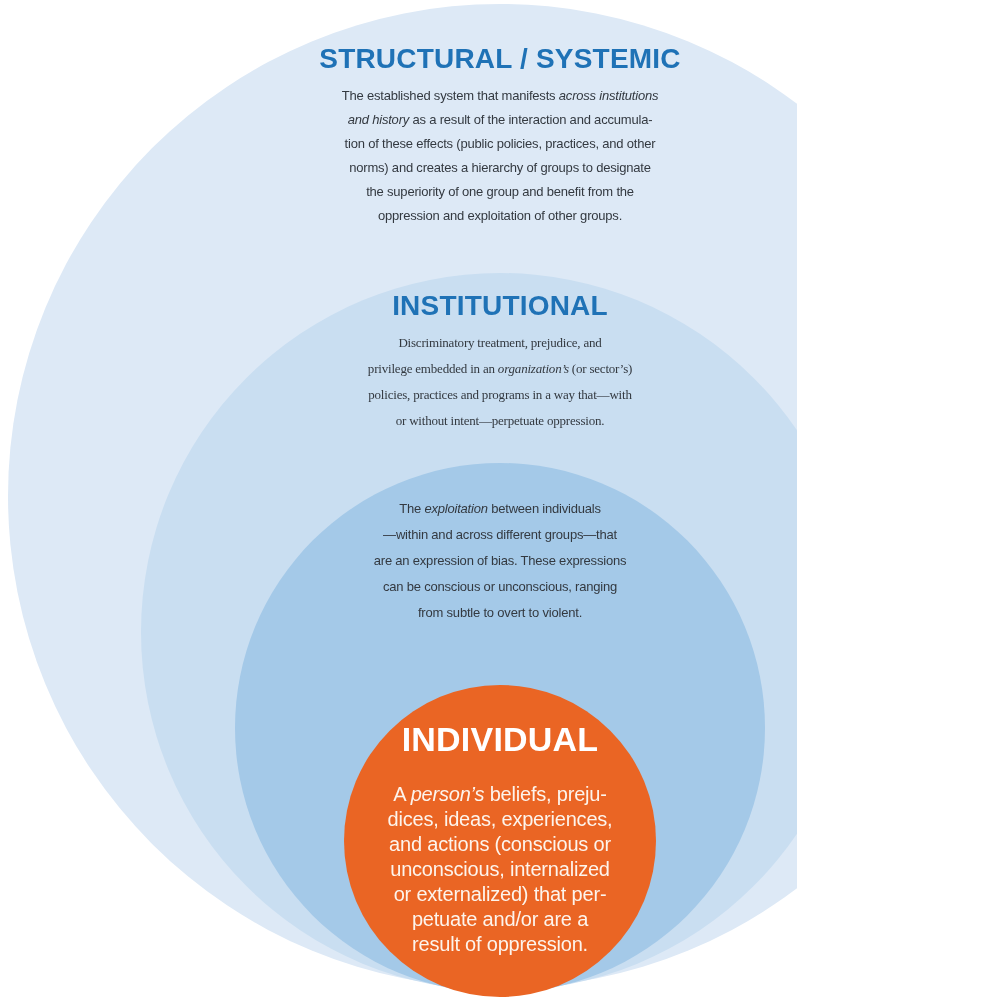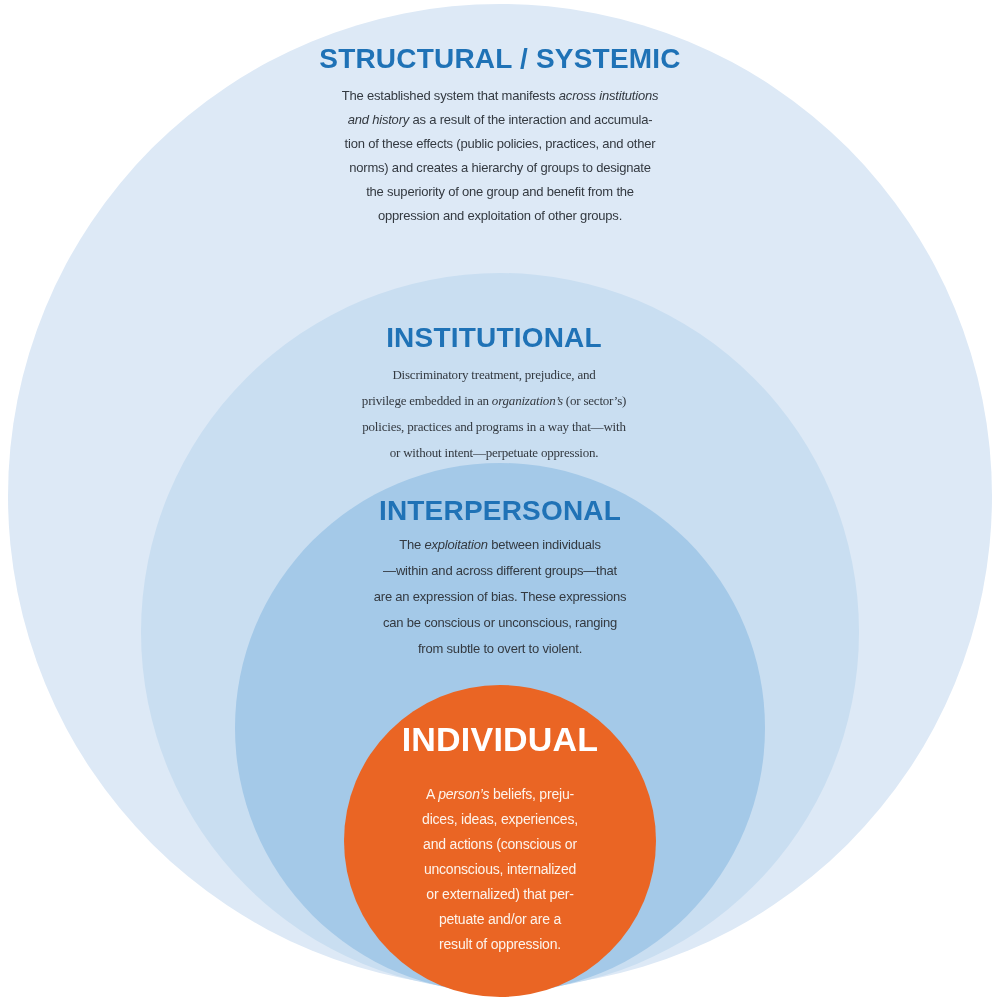--- a/index.html
+++ b/index.html
@@ -4,21 +4,21 @@
 <title>Diagram</title>
 <style>
   html, body {
     margin: 0;
     padding: 0;
     background: #ffffff;
     font-family: "Liberation Sans", sans-serif;
   }
   .stage {
     position: relative;
-    width: 1000px;
+    width: 797px;
     height: 1000px;
     overflow: hidden;
     background: #ffffff;
   }
   .circle {
     position: absolute;
     border-radius: 50%;
   }
   .circle-structural   { left: 8px;   top: 4px;   width: 984px; height: 984px; z-index: 1; }
   .circle-institutional{ left: 141px; top: 273px; width: 718px; height: 718px; z-index: 2; }
@@ -39,31 +39,31 @@
   .level-body {
     font-size: 13px;
     letter-spacing: -0.2px;
   }
   .level-body i { font-style: italic; }
 
   .text-structural    { left: 185px; top: 44px;  width: 630px; }
   .text-structural    .level-title { margin-bottom: 10px; }
   .text-structural    .level-body  { line-height: 24px; }
 
-  .text-institutional { left: 204px; top: 291px; width: 580px; margin-top: 32px; }
+  .text-institutional { left: 210px; top: 291px; width: 580px; }
   .text-institutional .level-title { margin-bottom: 9px; }
   .text-institutional .level-body  { line-height: 26px; }
 
   .text-interpersonal { left: 255px; top: 496px; width: 490px; }
   .text-interpersonal .level-title { margin-bottom: 6px; }
   .text-interpersonal .level-body  { line-height: 26px; }
 
   .text-individual    { left: 352px; top: 724px; width: 296px; }
   .text-individual    .level-title { font-size: 34px; margin-bottom: 12px; }
-  .text-individual    .level-body  { font-size: 14px; line-height: 25px; margin-top: 28px; }
+  .text-individual    .level-body  { font-size: 20px; line-height: 25px; margin-top: 28px; }
 </style>
 </head>
 <body>
 
 <div class="stage">
 
   <div class="circle circle-structural" style="background: rgb(221, 233, 246);"></div>
   <div class="circle circle-institutional" style="background: rgb(201, 222, 241);"></div>
   <div class="circle circle-interpersonal" style="background: rgb(164, 201, 232);"></div>
   <div class="circle circle-individual" style="background: rgb(234, 101, 36);"></div>
@@ -72,21 +72,20 @@
     <div class="level-title" style="color: rgb(31, 114, 182);">STRUCTURAL / SYSTEMIC</div>
     <div class="level-body" style="color: rgb(51, 57, 64);">The established system that manifests <i>across institutions</i><br><i>and history</i> as a result of the interaction and accumula-<br>tion of these effects (public policies, practices, and other<br>norms) and creates a hierarchy of groups to designate<br>the superiority of one group and benefit from the<br>oppression and exploitation of other groups.</div>
   </div>
 
   <div class="level-text text-institutional">
     <div class="level-title" style="color: rgb(31, 114, 182);">INSTITUTIONAL</div>
     <div class="level-body" style="color: rgb(51, 57, 64); font-family: Liberation Serif, serif;">Discriminatory treatment, prejudice, and<br>privilege embedded in an <i>organization’s</i> (or sector’s)<br>policies, practices and programs in a way that—with<br>or without intent—perpetuate oppression.</div>
   </div>
 
   <div class="level-text text-interpersonal">
-    <div class="level-title" style="color: rgb(31, 114, 182);">INTERPERSONAL</div>
     <div class="level-body" style="color: rgb(51, 57, 64);">The <i>exploitation</i> between individuals<br>—within and across different groups—that<br>are an expression of bias. These expressions<br>can be conscious or unconscious, ranging<br>from subtle to overt to violent.</div>
   </div>
 
   <div class="level-text text-individual">
     <div class="level-title" style="color: rgb(255, 255, 255);">INDIVIDUAL</div>
     <div class="level-body" style="color: rgb(253, 244, 236);">A <i>person’s</i> beliefs, preju-<br>dices, ideas, experiences,<br>and actions (conscious or<br>unconscious, internalized<br>or externalized) that per-<br>petuate and/or are a<br>result of oppression.</div>
   </div>
 
 </div>
 

